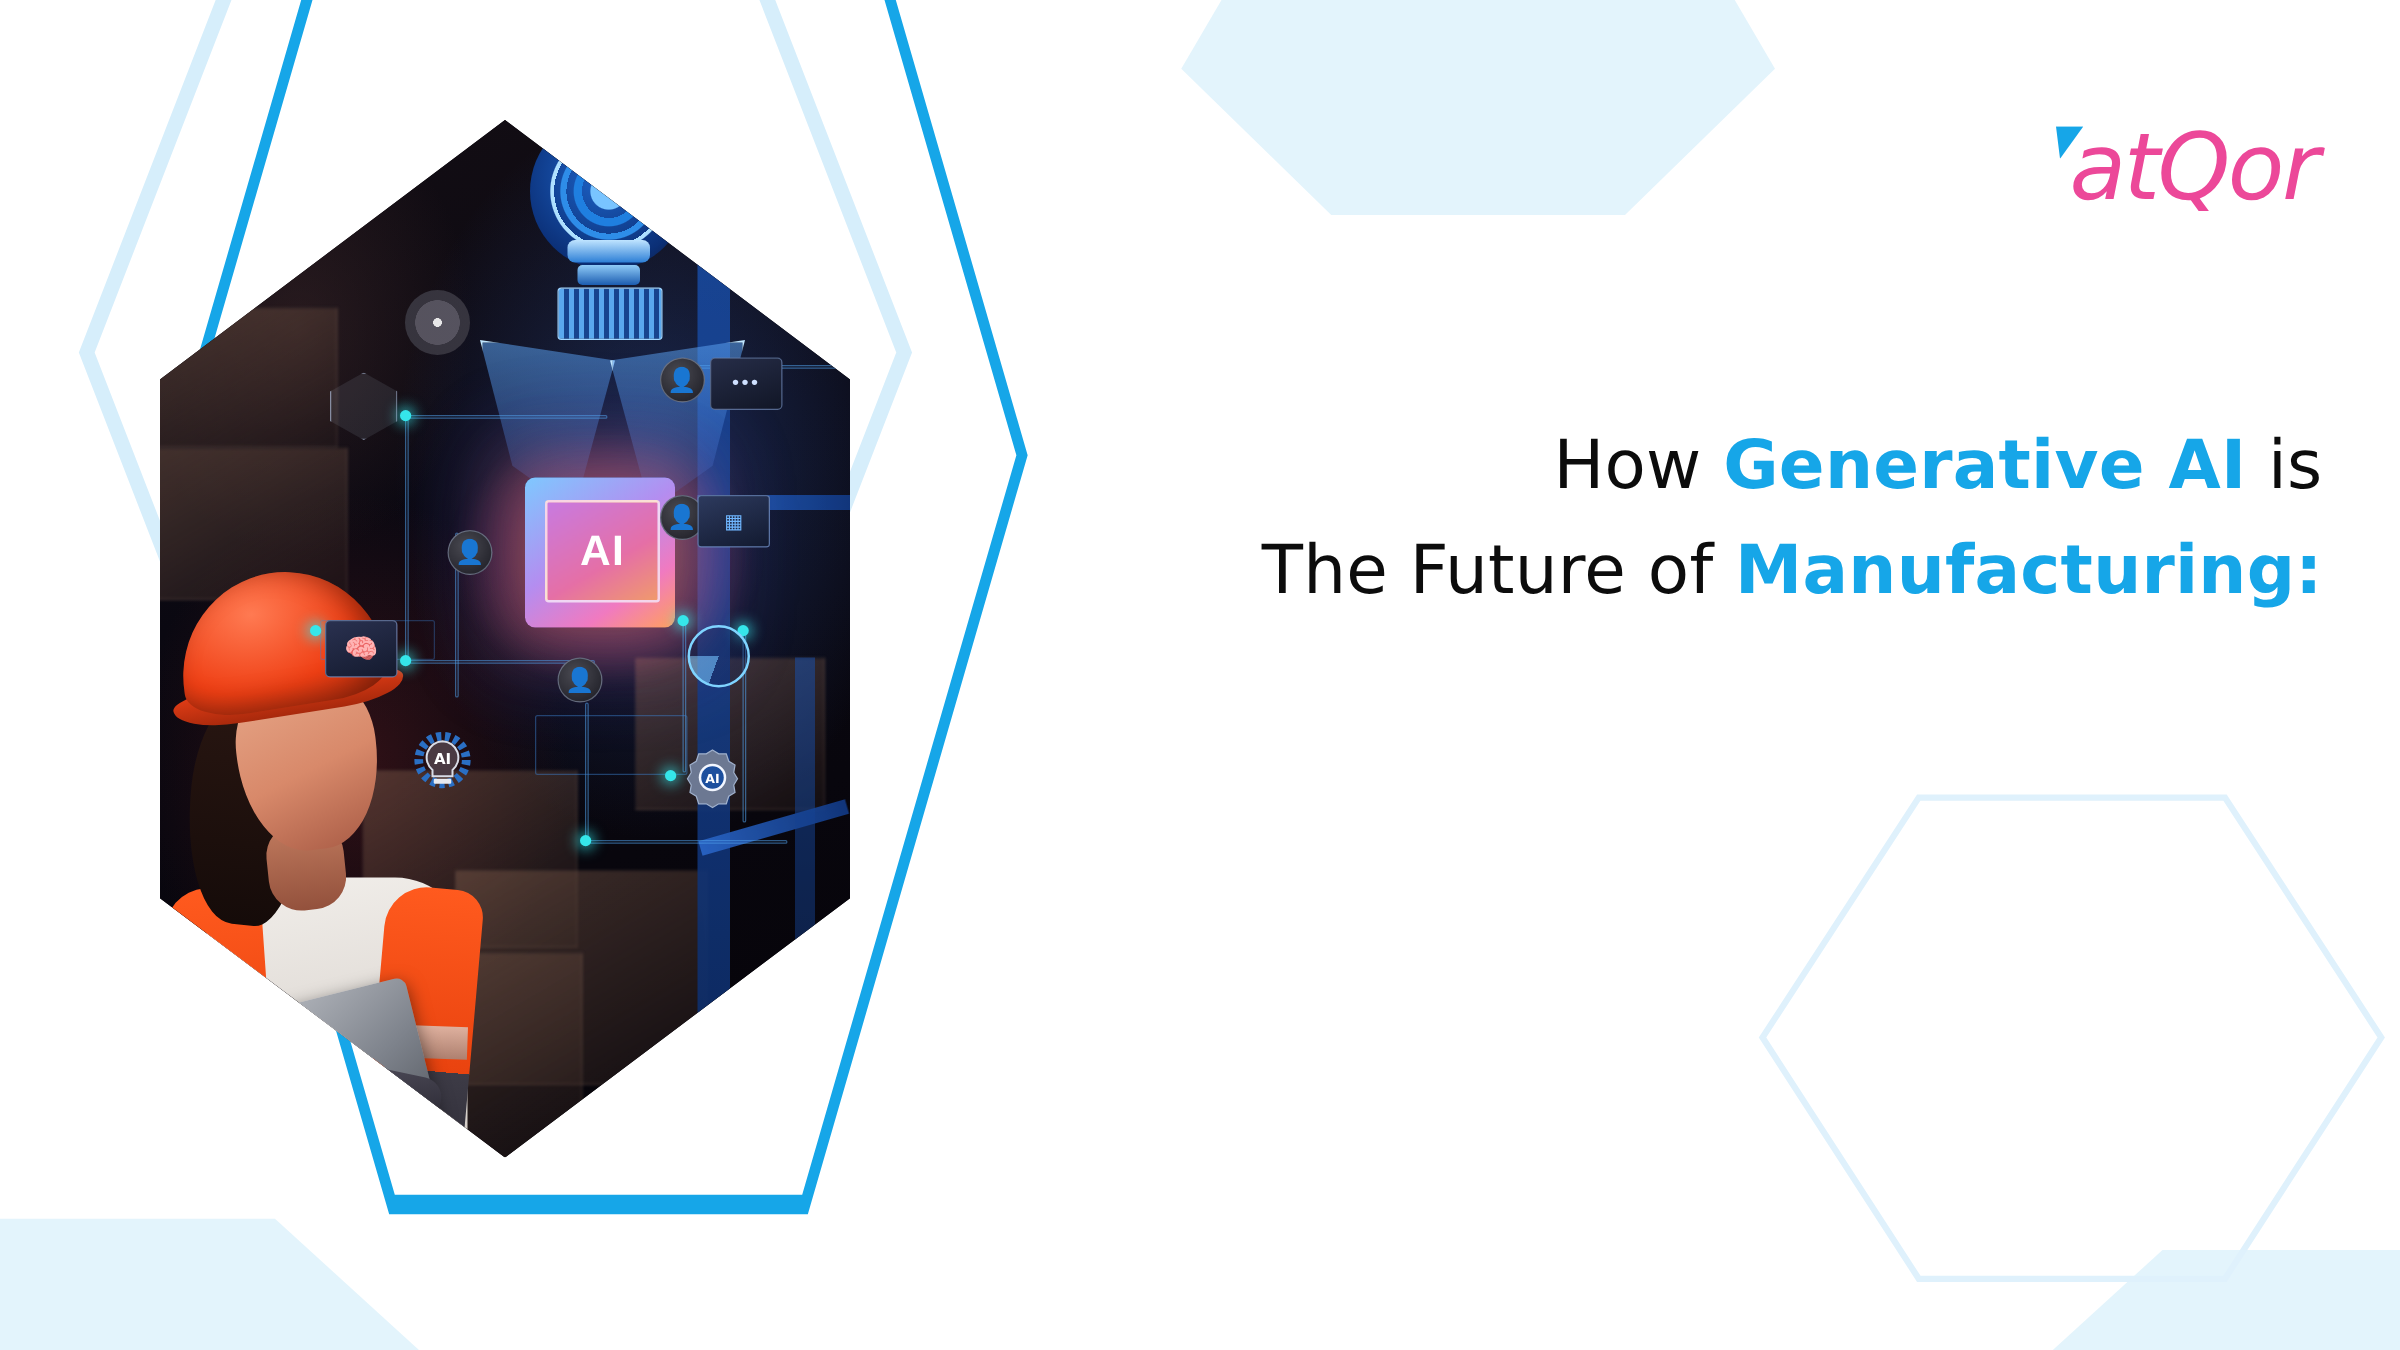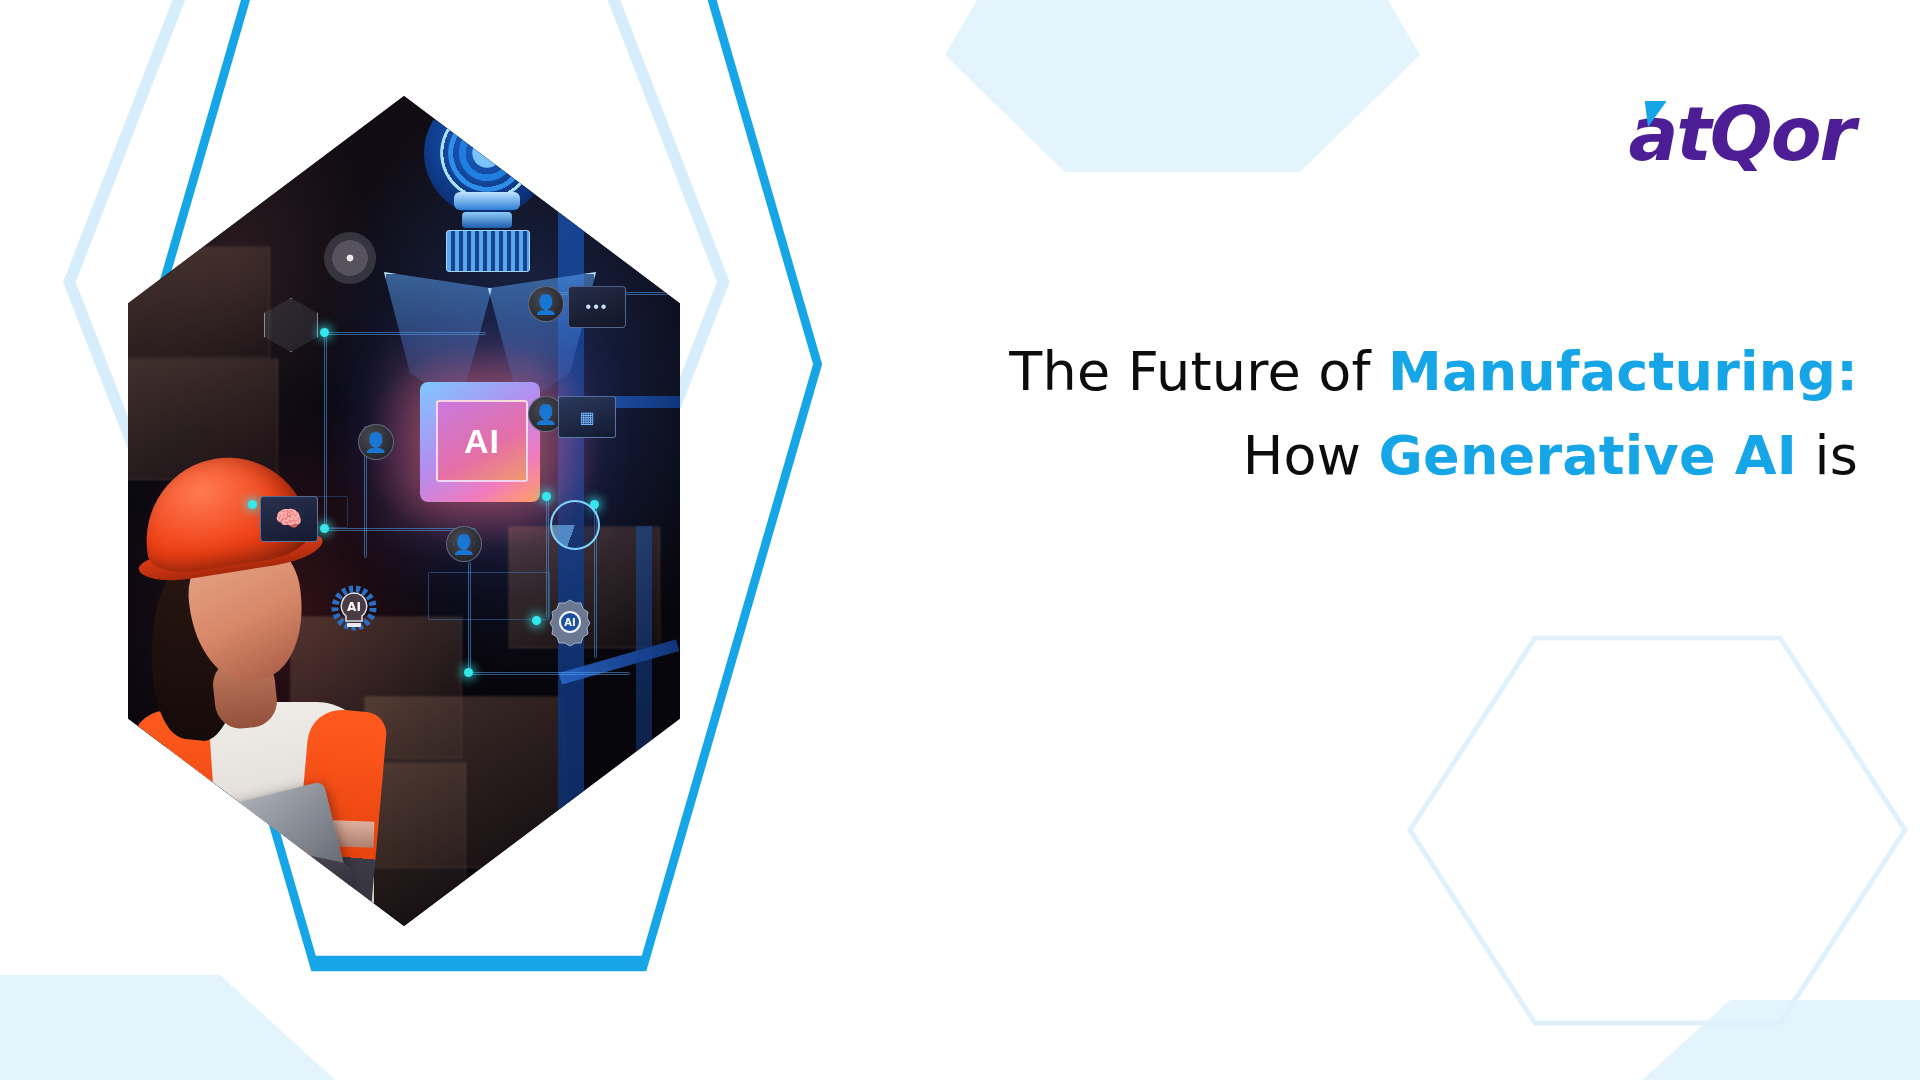--- a/index.html
+++ b/index.html
@@ -274,24 +274,24 @@
 
   
   .logo {
     position: absolute;
     left: 1524px; top: 95px;
     width: 330px; height: 78px;
   }
   .logo-text {
     font-family: "DejaVu Sans", sans-serif;
     font-size: 74px;
-    font-weight: 700;
+    font-weight: 400;
     font-style: italic;
     letter-spacing: -2px;
-    color: #4c1d95;
+    color: #ec4899;
     line-height: 78px;
     text-align: right;
   }
   .logo-dot {
     position: absolute;
     left: 118px; top: 6px;
     width: 22px; height: 26px;
     background: #16A6E8;
     clip-path: polygon(0 0, 100% 0, 40% 100%);
     transform: skewX(-12deg);
@@ -438,20 +438,20 @@
     </div>
   </div>
 
   <div class="logo">
     <div class="logo-text">atQor</div>
     <div class="logo-dot"></div>
   </div>
 
   <div class="headline">
     <span class="hl-line">
+      <span>How </span><span class="hl-accent">Generative AI</span><span> is</span>
+    </span>
+    <span class="hl-line">
       <span>The Future of </span><span class="hl-accent">Manufacturing:</span>
     </span>
-    <span class="hl-line">
-      <span>How </span><span class="hl-accent">Generative AI</span><span> is</span>
-    </span>
   </div>
 
 </div>
 
 </body></html>

